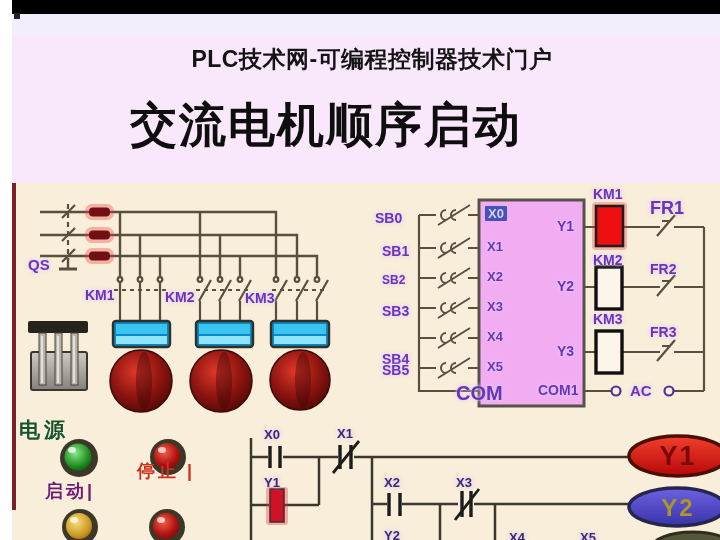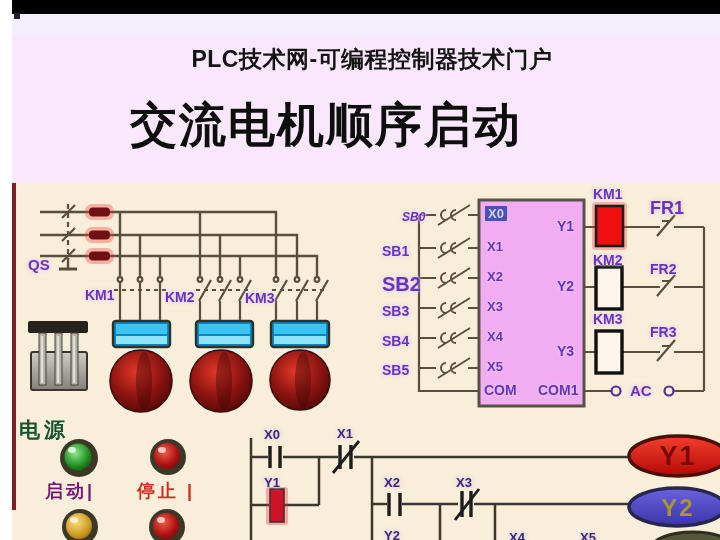--- a/index.html
+++ b/index.html
@@ -257,36 +257,36 @@
       <ellipse cx="681" cy="549" rx="42" ry="17" fill="#55563a" stroke="#2e2e20" stroke-width="3"></ellipse>
     </g>
   </svg>
 
   <span class="lbl lbl-purple" style="left:16px;top:257px;font-size:15px;">QS</span>
   <span class="lbl lbl-purple" style="left:73px;top:288px;font-size:14px;">KM1</span>
   <span class="lbl lbl-purple" style="left:153px;top:290px;font-size:14px;">KM2</span>
   <span class="lbl lbl-purple" style="left:233px;top:291px;font-size:14px;">KM3</span>
   <span class="lbl lbl-dark" style="left:7px;top:419px;font-size:21px;letter-spacing:4px;">电源</span>
   <span class="lbl lbl-red1" style="left:33px;top:482px;font-size:18px;letter-spacing:3px;">启动|</span>
-  <span class="lbl lbl-red2" style="left:125px;top:482px;font-size:18px;letter-spacing:3px;">停止 |</span>
-
-  <span class="lbl lbl-purple" style="left:390px;top:211px;font-size:12px;font-style:italic;">SB0</span>
+  <span class="lbl lbl-red2" style="left:125px;top:462px;font-size:18px;letter-spacing:3px;">停止 |</span>
+
+  <span class="lbl lbl-purple" style="left:363px;top:211px;font-size:14px;">SB0</span>
   <span class="lbl lbl-purple" style="left:370px;top:244px;font-size:14px;">SB1</span>
-  <span class="lbl lbl-purple" style="left:370px;top:274px;font-size:20px;">SB2</span>
+  <span class="lbl lbl-purple" style="left:370px;top:274px;font-size:12px;">SB2</span>
   <span class="lbl lbl-purple" style="left:370px;top:304px;font-size:14px;">SB3</span>
-  <span class="lbl lbl-purple" style="left:370px;top:334px;font-size:14px;">SB4</span>
+  <span class="lbl lbl-purple" style="left:370px;top:352px;font-size:14px;">SB4</span>
   <span class="lbl lbl-purple" style="left:370px;top:363px;font-size:14px;">SB5</span>
 
   <span class="lbl lbl-purple x0-hl" style="left:473px;top:206px;font-size:13px;">X0</span>
   <span class="lbl lbl-purple" style="left:475px;top:240px;font-size:13px;">X1</span>
   <span class="lbl lbl-purple" style="left:475px;top:270px;font-size:13px;">X2</span>
   <span class="lbl lbl-purple" style="left:475px;top:300px;font-size:13px;">X3</span>
   <span class="lbl lbl-purple" style="left:475px;top:330px;font-size:13px;">X4</span>
   <span class="lbl lbl-purple" style="left:475px;top:360px;font-size:13px;">X5</span>
-  <span class="lbl lbl-purple" style="left:472px;top:383px;font-size:14px;">COM</span>
+  <span class="lbl lbl-purple" style="left:444px;top:383px;font-size:20px;">COM</span>
   <span class="lbl lbl-purple" style="left:526px;top:383px;font-size:14px;">COM1</span>
   <span class="lbl lbl-purple" style="left:545px;top:219px;font-size:14px;">Y1</span>
   <span class="lbl lbl-purple" style="left:545px;top:279px;font-size:14px;">Y2</span>
   <span class="lbl lbl-purple" style="left:545px;top:344px;font-size:14px;">Y3</span>
 
   <span class="lbl lbl-purple" style="left:581px;top:187px;font-size:14px;">KM1</span>
   <span class="lbl lbl-purple" style="left:581px;top:253px;font-size:14px;">KM2</span>
   <span class="lbl lbl-purple" style="left:581px;top:312px;font-size:14px;">KM3</span>
   <span class="lbl lbl-purple" style="left:638px;top:199px;font-size:18px;">FR1</span>
   <span class="lbl lbl-purple" style="left:638px;top:262px;font-size:14px;text-align:right;">FR2</span>

